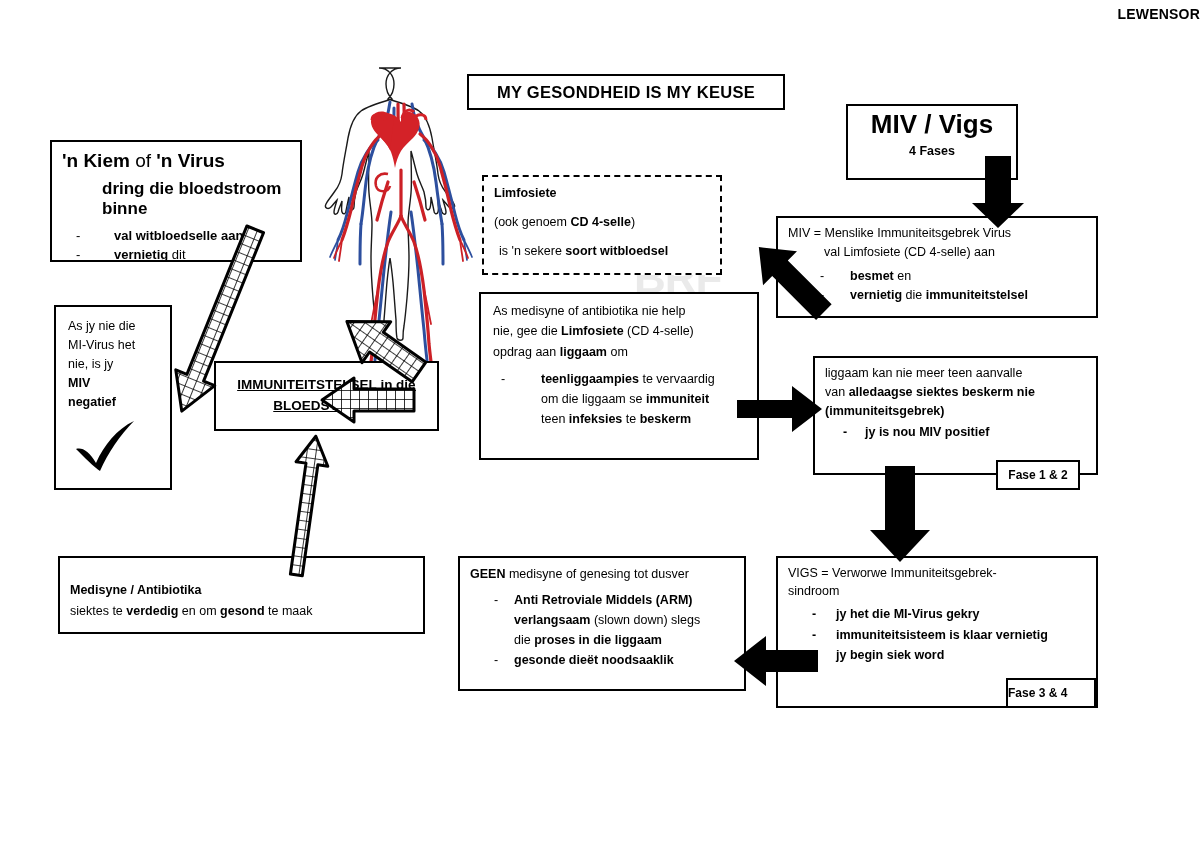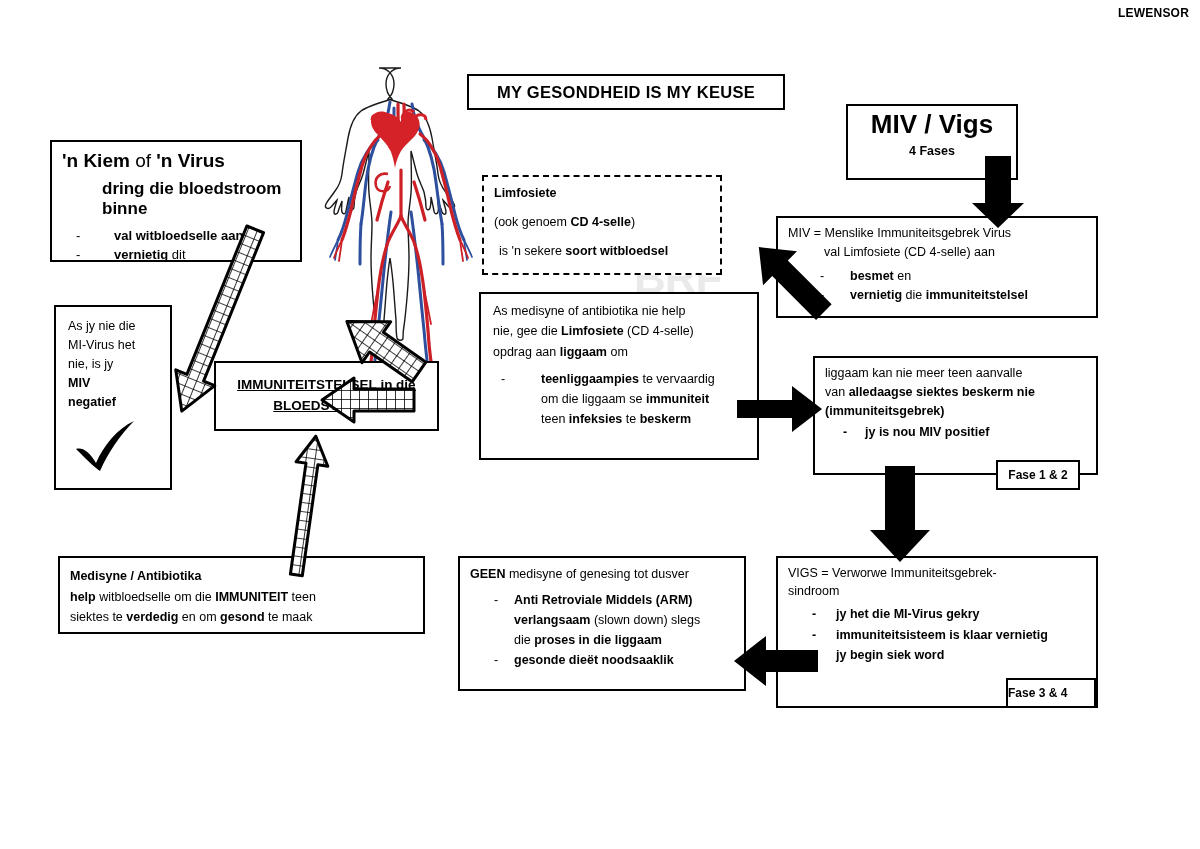--- a/index.html
+++ b/index.html
@@ -9,21 +9,21 @@
     color:#000;
   }
   .stage{position:absolute;left:0;top:0;width:1200px;height:849px;}
   .box{position:absolute;box-sizing:border-box;background:#fff;border:2px solid #000;}
   .box p{margin:0;}
   .b{font-weight:bold;}
   .dash{border:2px dashed #000;}
 
   
   #doc-header{
-    position:absolute;right:11px;top:6px;font-size:12px;font-weight:bold;
+    position:absolute;right:0px;top:6px;font-size:14px;font-weight:bold;
     letter-spacing:.2px;white-space:nowrap;
   }
 
   
   #title-box{left:467px;top:74px;width:318px;height:36px;display:flex;align-items:center;justify-content:center;}
   #title-box span{font-size:16.5px;font-weight:bold;letter-spacing:.3px;}
 
   
   #miv-vigs-box{left:846px;top:104px;width:172px;height:76px;padding-top:4px;text-align:center;}
   #miv-vigs-title{font-size:26px;font-weight:bold;line-height:1.15;}
@@ -77,21 +77,21 @@
   #liggaam-box ul{list-style:none;margin:2px 0 0 0;padding:0;font-size:12.5px;}
   #liggaam-box li{position:relative;padding-left:40px;line-height:1.55;}
   #liggaam-box li .dashmark{position:absolute;left:18px;top:0;}
 
   #fase12-box{left:996px;top:460px;width:84px;height:30px;display:flex;align-items:center;justify-content:center;}
   #fase12-box span{font-size:12px;font-weight:bold;}
   #fase34-box{left:1006px;top:678px;width:90px;height:30px;display:flex;align-items:center;justify-content:flex-start;}
   #fase34-box span{font-size:12px;font-weight:bold;}
 
   
-  #medisyne-box{left:58px;top:556px;width:367px;height:78px;padding:8px 8px 0 10px;}
+  #medisyne-box{left:58px;top:556px;width:367px;height:78px;padding:22px 8px 0 10px;}
   #medisyne-box p{font-size:12.5px;line-height:1.65;}
 
   
   #geen-box{left:458px;top:556px;width:288px;height:135px;padding:7px 6px 16px 10px;}
   #geen-box p{font-size:12.5px;line-height:1.5;}
   #geen-box ul{list-style:none;margin:6px 0 0 0;padding:0;font-size:12.5px;}
   #geen-box li{position:relative;padding-left:44px;line-height:1.6;}
   #geen-box li .dashmark{position:absolute;left:24px;top:0;}
 
   
@@ -241,21 +241,20 @@
     <ul>
       <li class="b"><span class="dashmark">-</span><span>jy is nou MIV positief</span></li>
     </ul>
   </div>
   <div class="box" id="fase12-box">
     <span>Fase 1 &amp; 2</span>
   </div>
 
   <div class="box" id="medisyne-box">
     <p class="b">Medisyne / Antibiotika</p>
-    <p><span class="b">help</span><span> witbloedselle om die </span><span class="b">IMMUNITEIT</span><span> teen</span></p>
     <p><span>siektes te </span><span class="b">verdedig</span><span> en om </span><span class="b">gesond</span><span> te maak</span></p>
   </div>
 
   <div class="box" id="geen-box">
     <p><span class="b">GEEN</span><span> medisyne of genesing tot dusver</span></p>
     <ul>
       <li><span class="dashmark">-</span><span class="b">Anti Retroviale Middels  (ARM)</span></li>
       <li><span class="b">verlangsaam</span><span> (slown down) slegs</span></li>
       <li><span>die </span><span class="b">proses in die liggaam</span></li>
       <li><span class="dashmark">-</span><span class="b">gesonde dieët noodsaaklik</span></li>

